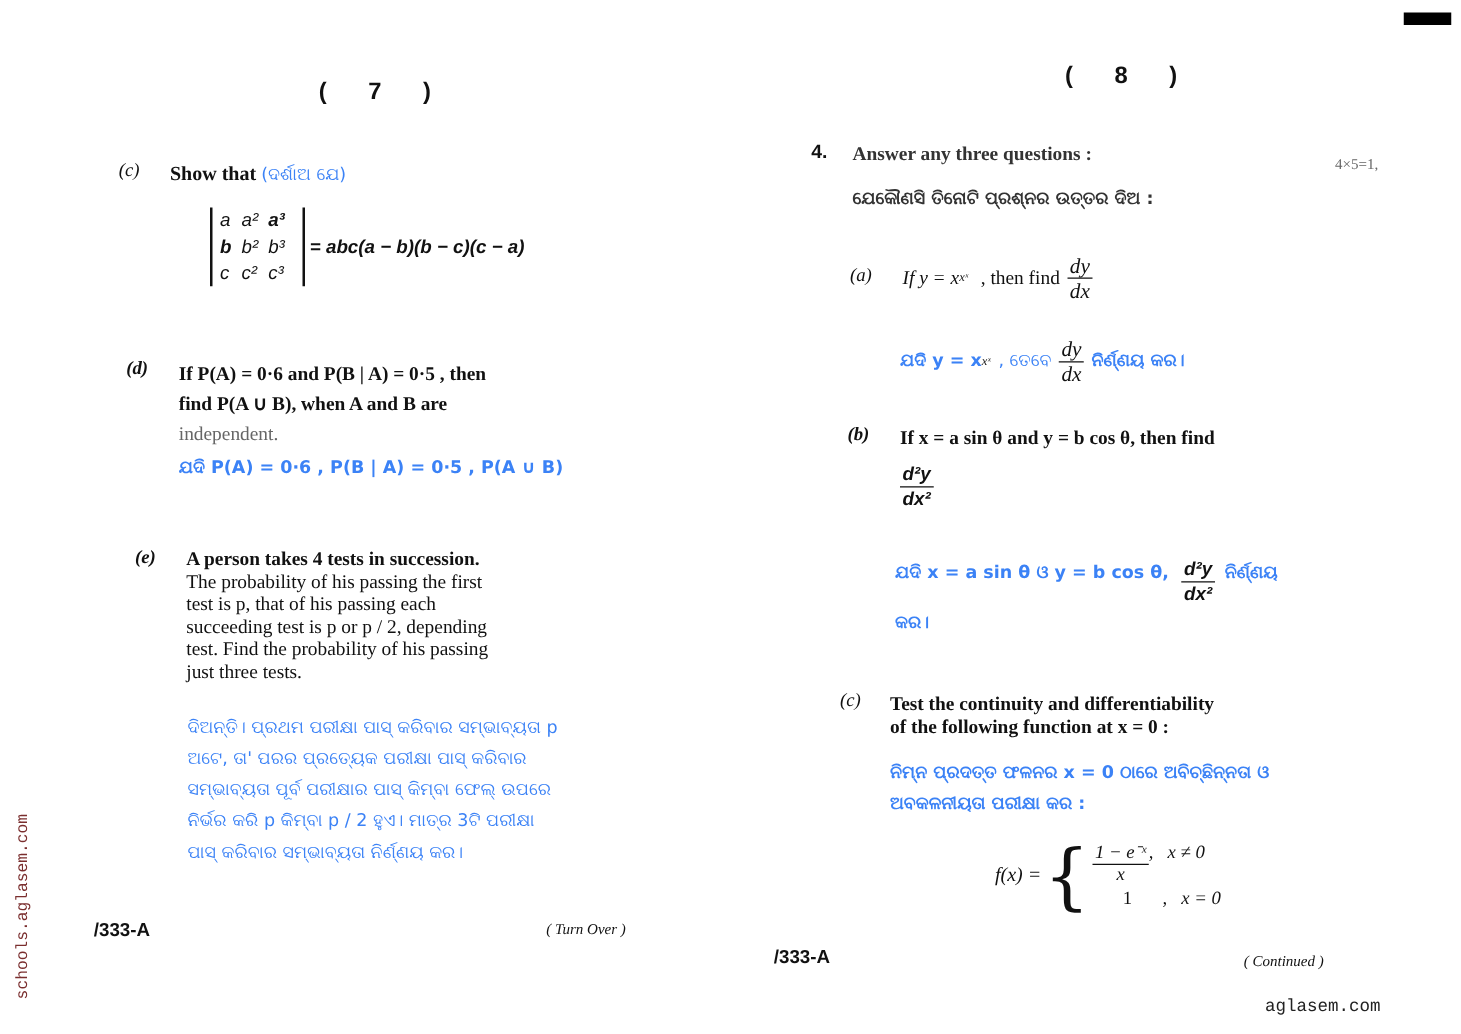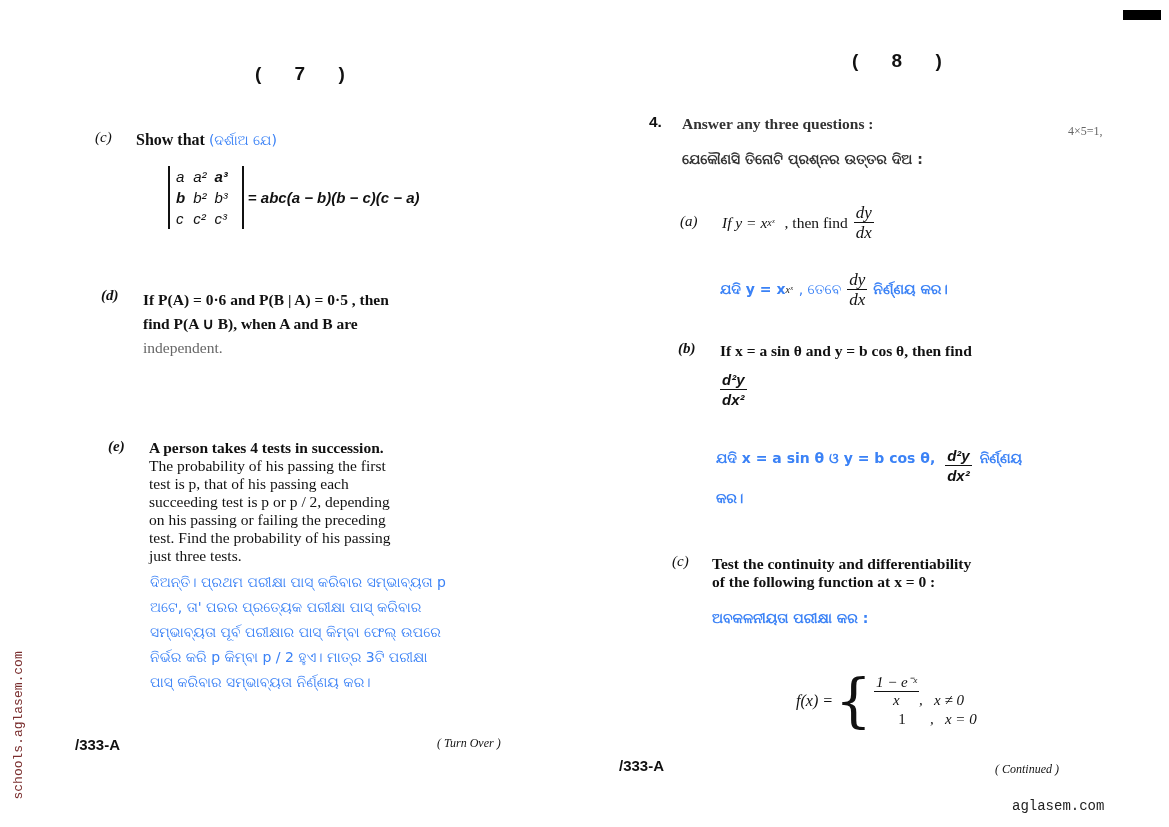--- a/index.html
+++ b/index.html
@@ -23,21 +23,21 @@
   .frac { display: inline-flex; flex-direction: column; align-items: center; vertical-align: middle; font-family: "Liberation Serif", serif; font-style: italic; font-size: 17px; line-height: 19px; }
   .frac .num { border-bottom: 1.5px solid #111; padding: 0 2px; }
   .frac.b { font-family: "Liberation Sans", sans-serif; font-weight: bold; font-size: 15px; }
   .footer-code { font-family: "Liberation Sans", sans-serif; font-weight: bold; font-size: 15px; }
   .footer-note { font-family: "Liberation Serif", serif; font-style: italic; font-size: 12px; }
   .wm { font-family: "Liberation Mono", monospace; color: #7a2e2e; font-size: 13px; }
   .faint { color: #666; }
   .piece { display: flex; align-items: center; font-family: "Liberation Serif", serif; font-size: 16px; }
   .brace { font-size: 58px; line-height: 58px; font-family: "DejaVu Serif", serif; font-weight: 200; margin: 0 2px; }
   .cases { display: flex; flex-direction: column; gap: 2px; }
-  .case { display: flex; align-items: flex-end; }
+  .case { display: flex; align-items: flex-start; }
 </style>
 </head>
 <body>
 
 <div class="abs" style="left:1123px;top:10px;width:38px;height:10px;background:#000;"></div>
 
 <div class="abs pg-num" style="left:255px;top:63px;">( 7 )</div>
 
 <div class="abs lbl" style="left:95px;top:129px;">(c)</div>
 <div class="abs txt" style="left:136px;top:128px;font-size:16px;">
@@ -69,29 +69,29 @@
   <span class="mathb" style="margin-left:4px;font-size:15px;">= abc(a − b)(b − c)(c − a)</span>
 </div>
 
 <div class="abs lbl bold" style="left:101px;top:287px;">(d)</div>
 <div class="abs txt justify" style="left:143px;top:288px;width:356px;line-height:24px;">
   <div class="bold">If  P(A) = 0·6  and  P(B | A) = 0·5 ,  then</div>
   <div class="bold">find  P(A ∪ B),  when  A  and  B  are</div>
   <div class="faint">independent.</div>
 </div>
 <div class="abs odia" style="left:143px;top:362px;font-weight:bold;">
+  <div>ଯଦି  P(A) = 0·6 ,  P(B | A) = 0·5 ,  P(A ∪ B)</div>
 </div>
 
 <div class="abs lbl bold" style="left:108px;top:438px;">(e)</div>
 <div class="abs txt" style="left:149px;top:439px;width:352px;">
   <div class="bold">A person takes 4 tests in succession.</div>
   <div>The probability of his passing the first</div>
   <div>test is p, that of his passing each</div>
   <div>succeeding test is p or p / 2, depending</div>
-  <div>on his passing or failing the preceding</div>
   <div>test. Find the probability of his passing</div>
   <div>just three tests.</div>
 </div>
 <div class="abs odia" style="left:150px;top:570px;">
   <div>ଦିଅନ୍ତି। ପ୍ରଥମ ପରୀକ୍ଷା ପାସ୍ କରିବାର ସମ୍ଭାବ୍ୟତା p</div>
   <div>ଅଟେ, ତା' ପରର ପ୍ରତ୍ୟେକ ପରୀକ୍ଷା ପାସ୍ କରିବାର</div>
   <div>ସମ୍ଭାବ୍ୟତା ପୂର୍ବ ପରୀକ୍ଷାର ପାସ୍ କିମ୍ବା ଫେଲ୍ ଉପରେ</div>
   <div>ନିର୍ଭର କରି p କିମ୍ବା p / 2 ହୁଏ। ମାତ୍ର 3ଟି ପରୀକ୍ଷା</div>
   <div>ପାସ୍ କରିବାର ସମ୍ଭାବ୍ୟତା ନିର୍ଣ୍ଣୟ କର।</div>
 </div>
@@ -146,20 +146,21 @@
   <span class="odia bold" style="margin-left:8px;">ନିର୍ଣ୍ଣୟ</span>
 </div>
 <div class="abs odia bold" style="left:716px;top:486px;">କର।</div>
 
 <div class="abs lbl" style="left:672px;top:553px;">(c)</div>
 <div class="abs txt bold" style="left:712px;top:555px;">
   <div>Test the continuity and differentiability</div>
   <div>of the following function at  x = 0 :</div>
 </div>
 <div class="abs odia bold" style="left:712px;top:606px;">
+  <div>ନିମ୍ନ ପ୍ରଦତ୍ତ ଫଳନର  x = 0  ଠାରେ ଅବିଚ୍ଛିନ୍ନତା ଓ</div>
   <div>ଅବକଳନୀୟତା ପରୀକ୍ଷା କର :</div>
 </div>
 
 <div class="abs piece" style="left:796px;top:672px;">
   <span class="math">f(x) =</span>
   <span class="brace">{</span>
   <div class="cases">
     <div class="case">
       <span class="frac" style="font-size:15px;line-height:17px;">
         <span class="num">1 − e⁻ˣ</span>

